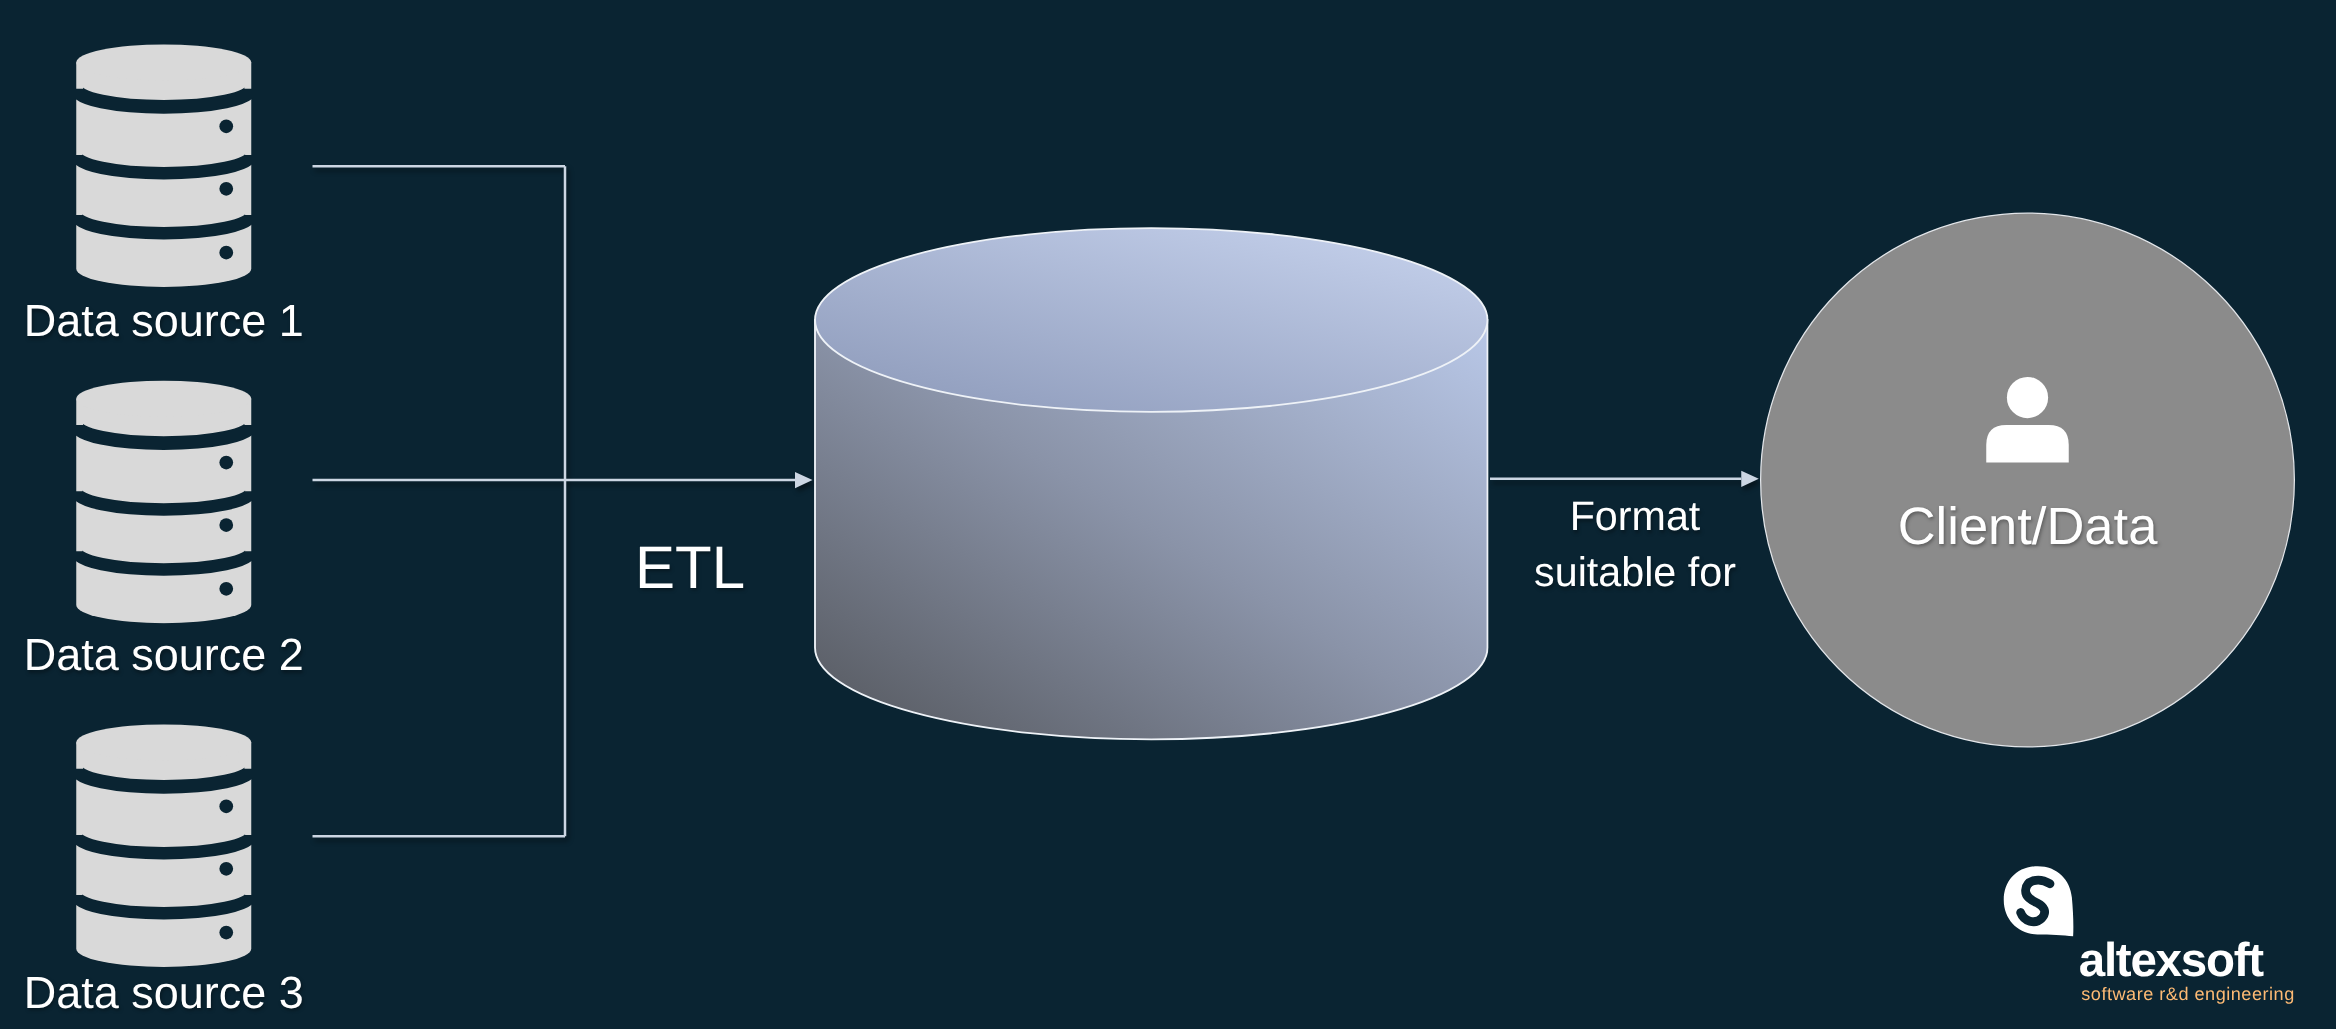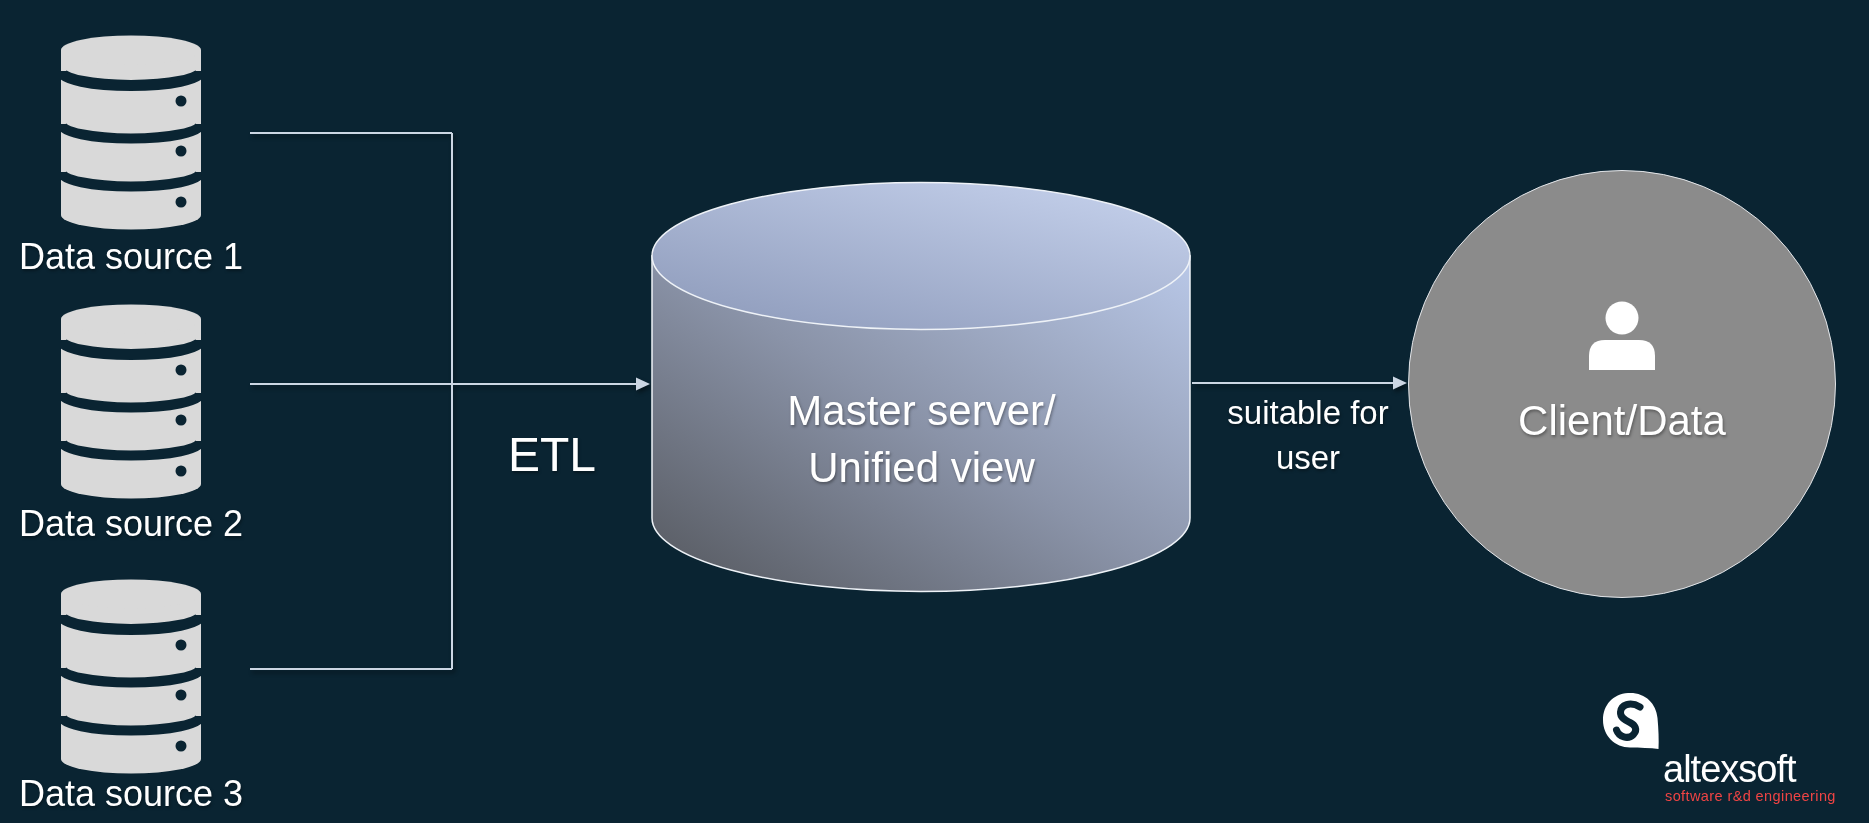--- a/index.html
+++ b/index.html
@@ -28,26 +28,26 @@
     left:1408px;top:158px;width:428px;height:428px;
     border-radius:50%;
     background:#8b8b8b;
     border:1.5px solid #e3e6ea;
     box-sizing:border-box;
   }
   #client-label{font-size:42px;line-height:42px;width:428px;left:1408px;top:388px;}
   #logo{left:1600px;top:676px;width:250px;height:130px;}
   #logo-wordmark{
     position:absolute;left:63px;top:61px;
-    color:#fff;font-size:38px;line-height:40px;font-weight:normal;
+    color:#fff;font-size:38px;line-height:40px;font-weight:bold;
     letter-spacing:-1px;white-space:nowrap;
   }
   #logo-tagline{
     position:absolute;left:65px;top:101px;
-    color:#ef4444;font-size:14.5px;line-height:15px;
+    color:#fdba74;font-size:14.5px;line-height:15px;
     letter-spacing:0.4px;white-space:nowrap;
   }
 </style>
 </head>
 <body>
 
 <div id="canvas">
 
   <svg width="0" height="0" style="position:absolute" aria-hidden="true">
     <defs>
@@ -101,28 +101,24 @@
         <stop offset="100%" stop-color="#b9c8e8"></stop>
       </linearGradient>
       <linearGradient id="cylTop" x1="0%" y1="100%" x2="90%" y2="0%">
         <stop offset="0%" stop-color="#8b98b8"></stop>
         <stop offset="100%" stop-color="#c5d1ec"></stop>
       </linearGradient>
     </defs>
     <path d="M1,75 L1,337 A269,73.5 0 0 0 539,337 L539,75 Z" fill="url(#cylBody)" stroke="#eef2f7" stroke-width="1.5"></path>
     <ellipse cx="270" cy="75" rx="269" ry="73.5" fill="url(#cylTop)" stroke="#eef2f7" stroke-width="1.5"></ellipse>
   </svg>
-  <div class="abs label" id="master-label">
-    <div>Master server/</div>
-    <div>Unified view</div>
-  </div>
 
   <div class="abs label" id="format-label">
+    <div>Format</div>
     <div>suitable for</div>
-    <div>user</div>
   </div>
 
   <div class="abs" id="client-circle"></div>
   <svg class="abs" style="left:1582px;top:288px" width="80" height="72" viewBox="0 0 80 72">
     <circle cx="40" cy="18" r="16.5" fill="#ffffff"></circle>
     <path d="M7,70 L7,56 Q7,40 23,40 L57,40 Q73,40 73,56 L73,70 Z" fill="#ffffff"></path>
   </svg>
   <div class="abs label" id="client-label">Client/Data</div>
 
   <div class="abs" id="logo">

